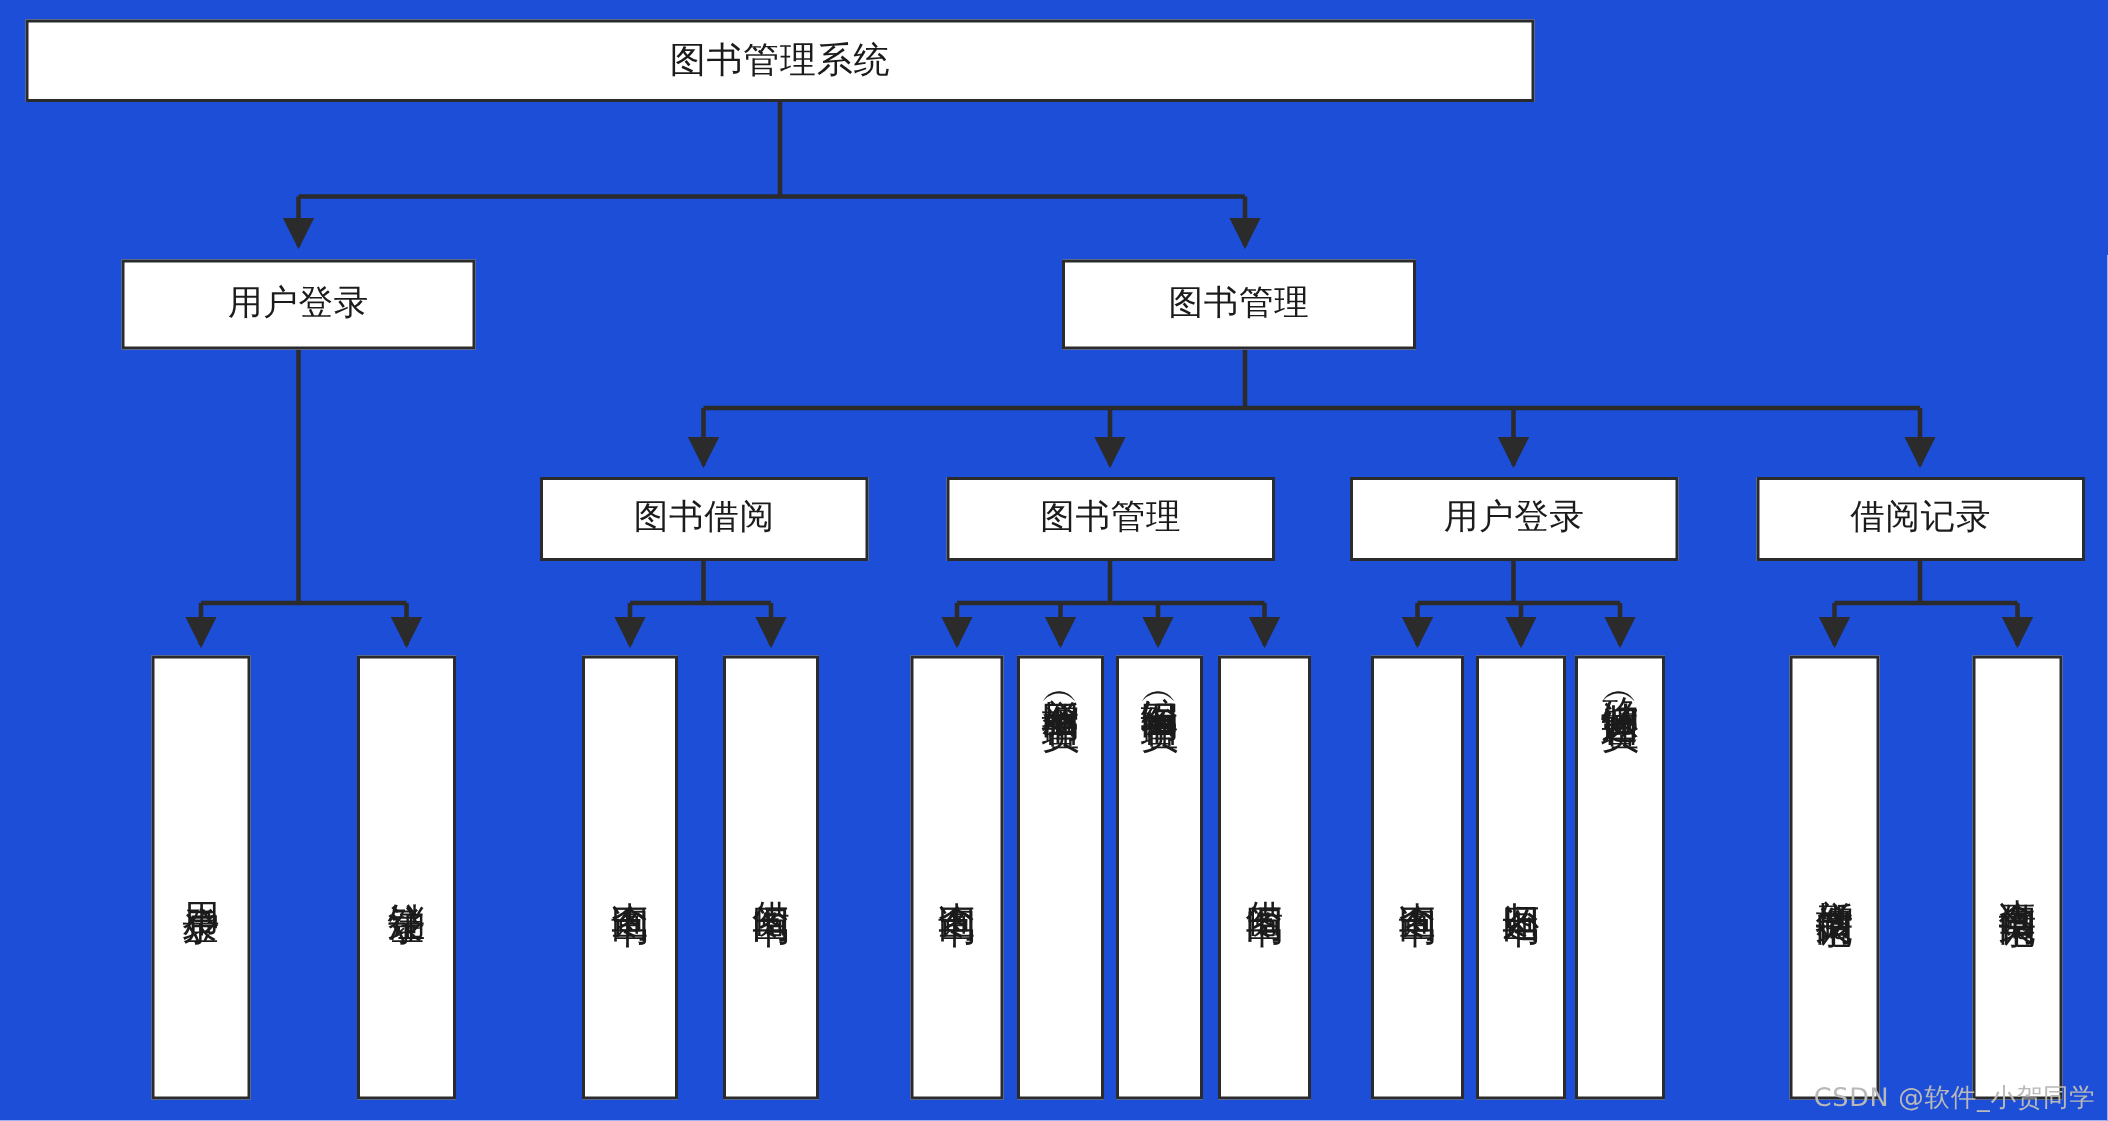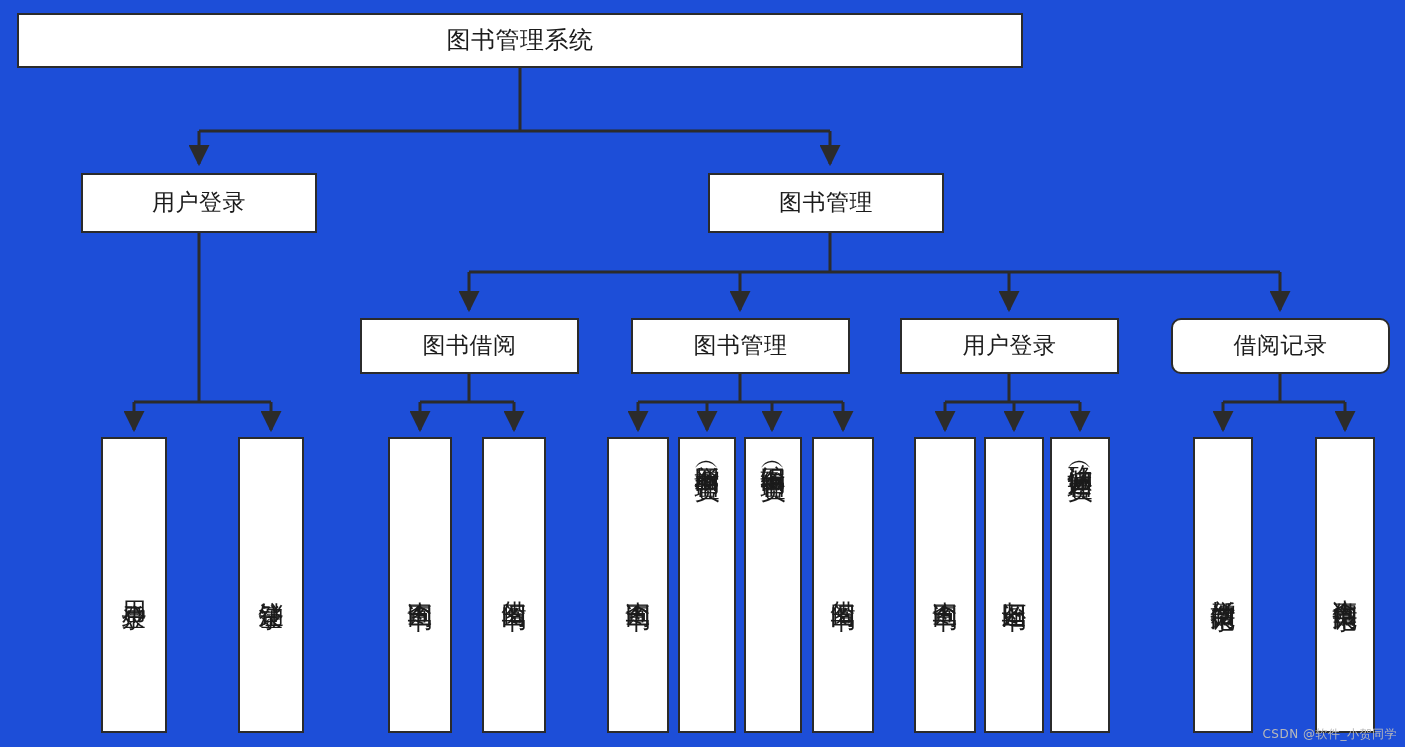--- a/index.html
+++ b/index.html
@@ -62,21 +62,21 @@
     white-space: nowrap;
   }
   .node.v.mid {
     align-items: center;
     padding-top: 0;
   }
   .watermark {
     position: absolute;
     right: 8px;
     bottom: 4px;
-    font-size: 12px;
+    font-size: 17px;
     color: #b9b9b9;
     letter-spacing: 0.5px;
     white-space: nowrap;
   }
 </style>
 </head>
 <body>
 
 <div id="canvas">
 
@@ -143,21 +143,21 @@
 
   <div class="node h" style="left:360px; top:318px; width:219px; height:56px;">
     <span class="label">图书借阅</span>
   </div>
   <div class="node h" style="left:631px; top:318px; width:219px; height:56px;">
     <span class="label">图书管理</span>
   </div>
   <div class="node h" style="left:900px; top:318px; width:219px; height:56px;">
     <span class="label">用户登录</span>
   </div>
-  <div class="node h" style="left:1171px; top:318px; width:219px; height:56px;border-radius:10px;">
+  <div class="node h" style="left:1171px; top:318px; width:219px; height:56px;">
     <span class="label">借阅记录</span>
   </div>
 
   <div class="node v mid" style="left:101px; top:437px; width:66px; height:296px;">
     <span class="label">用户登录</span>
   </div>
   <div class="node v mid" style="left:238px; top:437px; width:66px; height:296px;">
     <span class="label">注销登录</span>
   </div>
 

